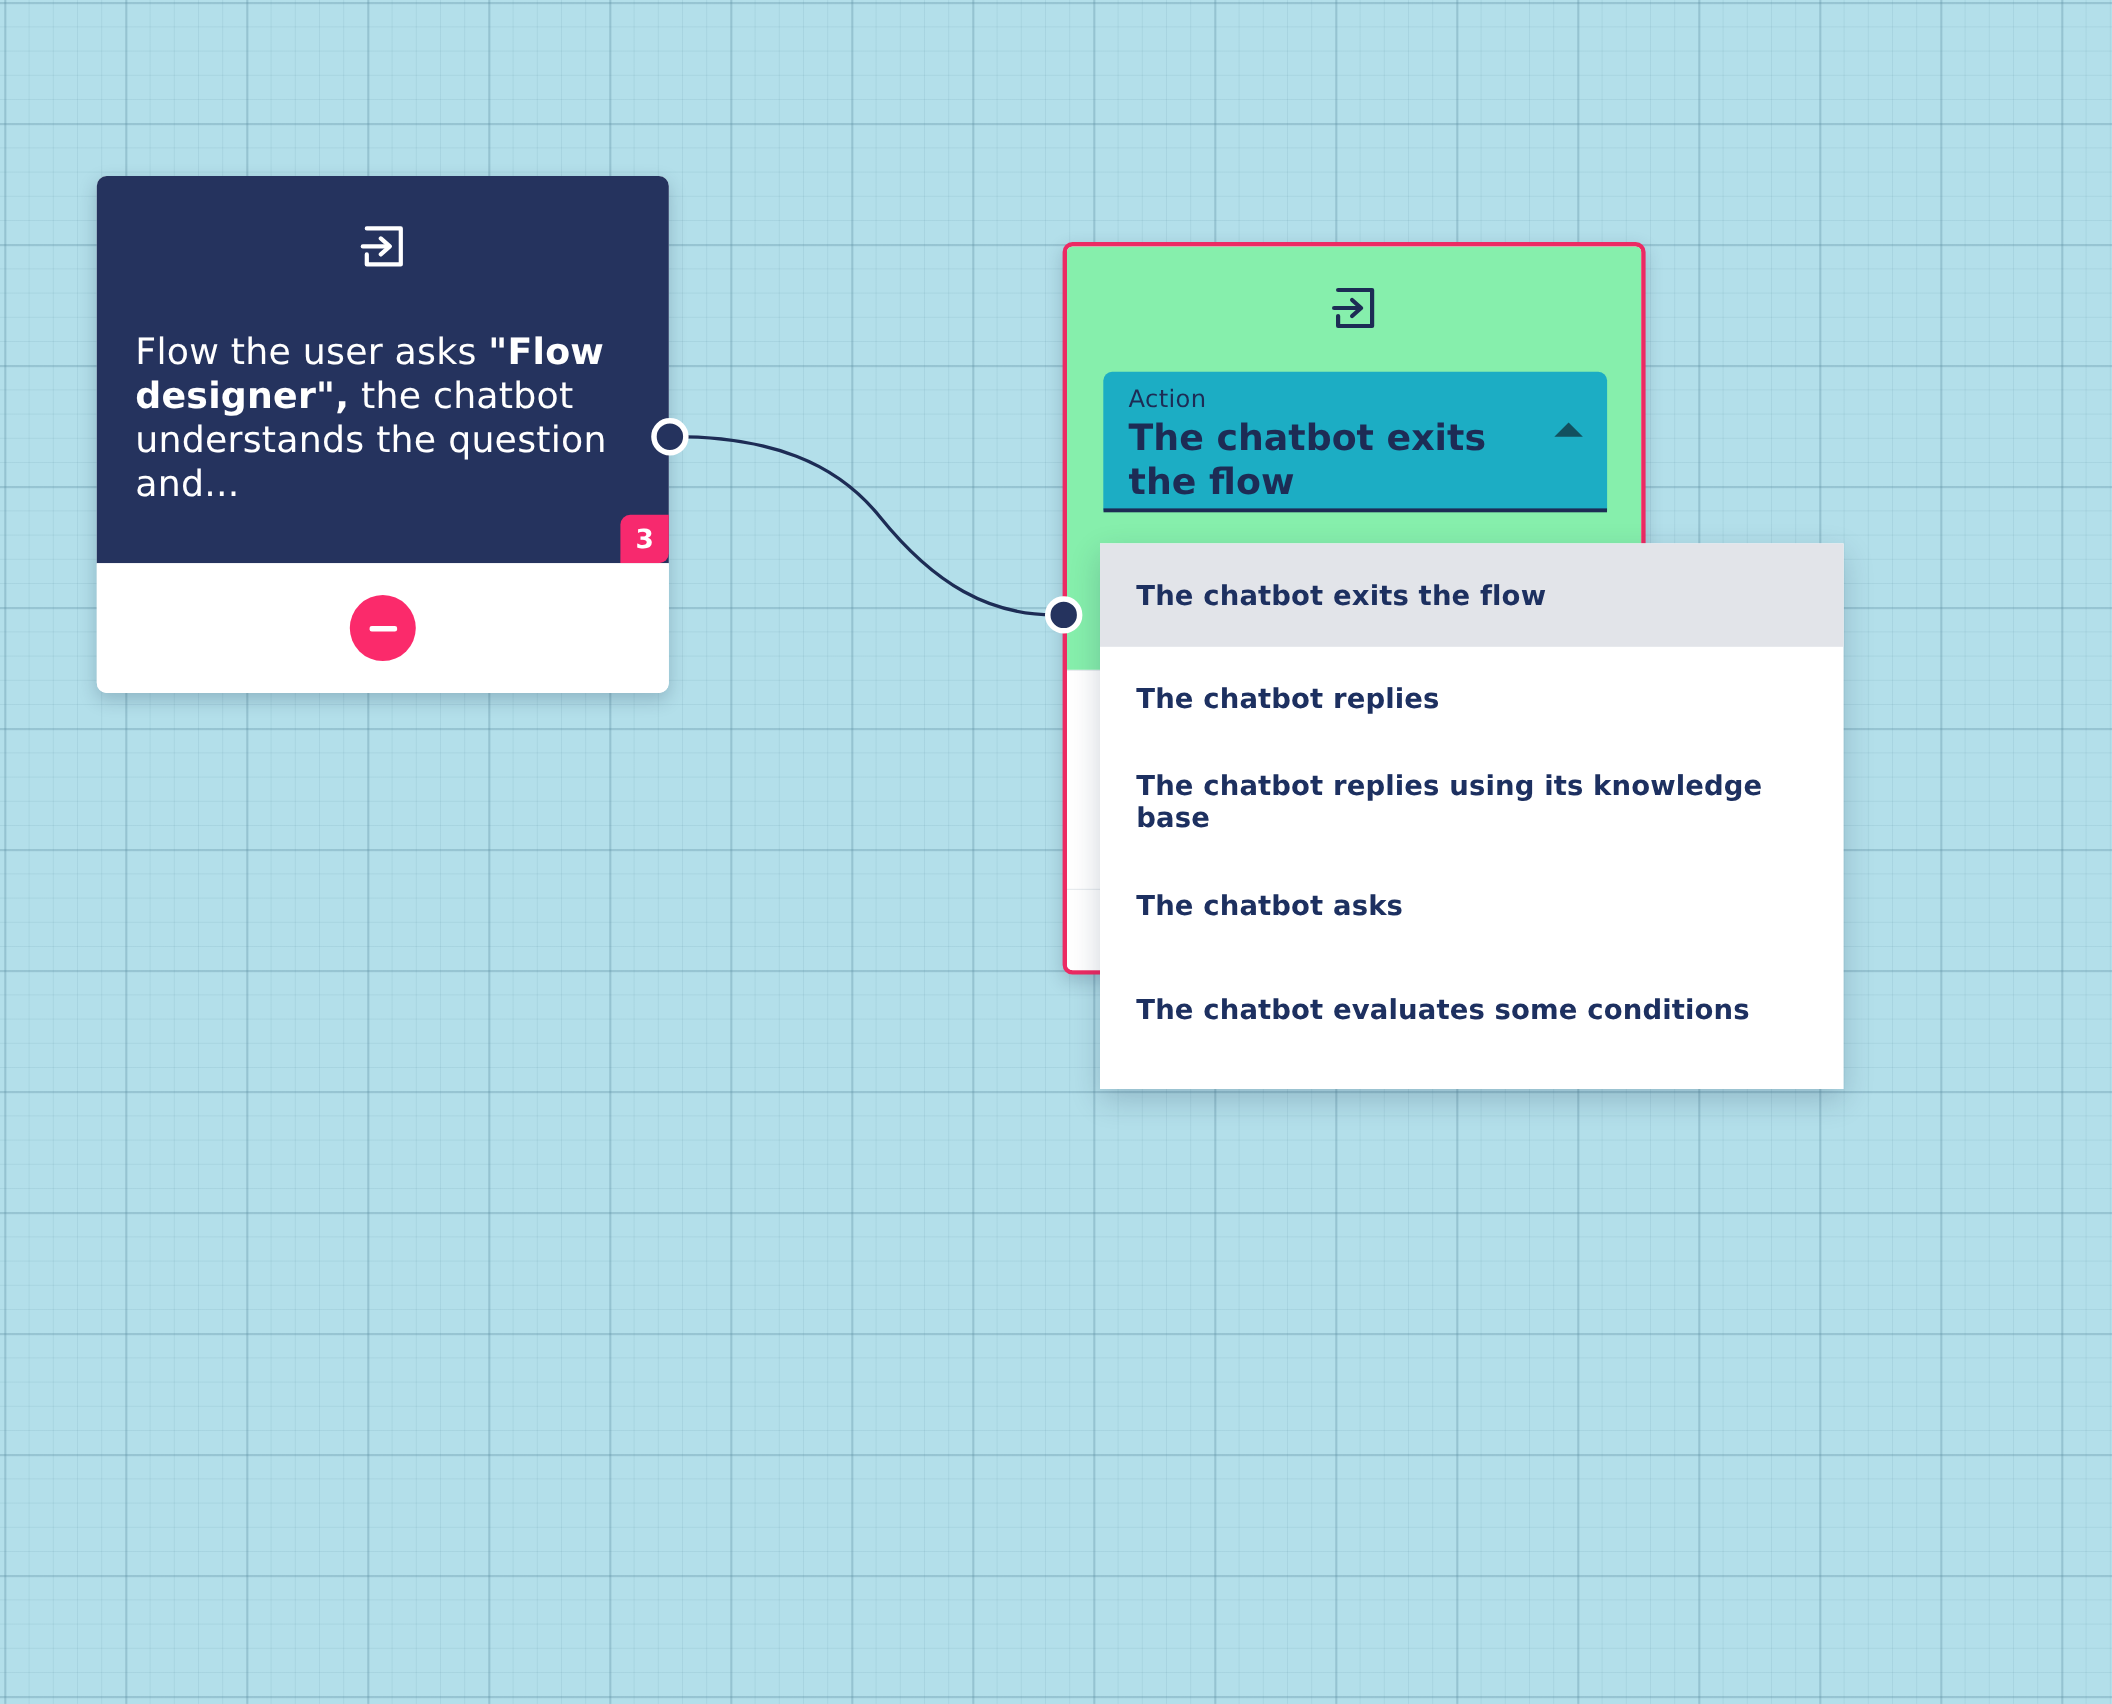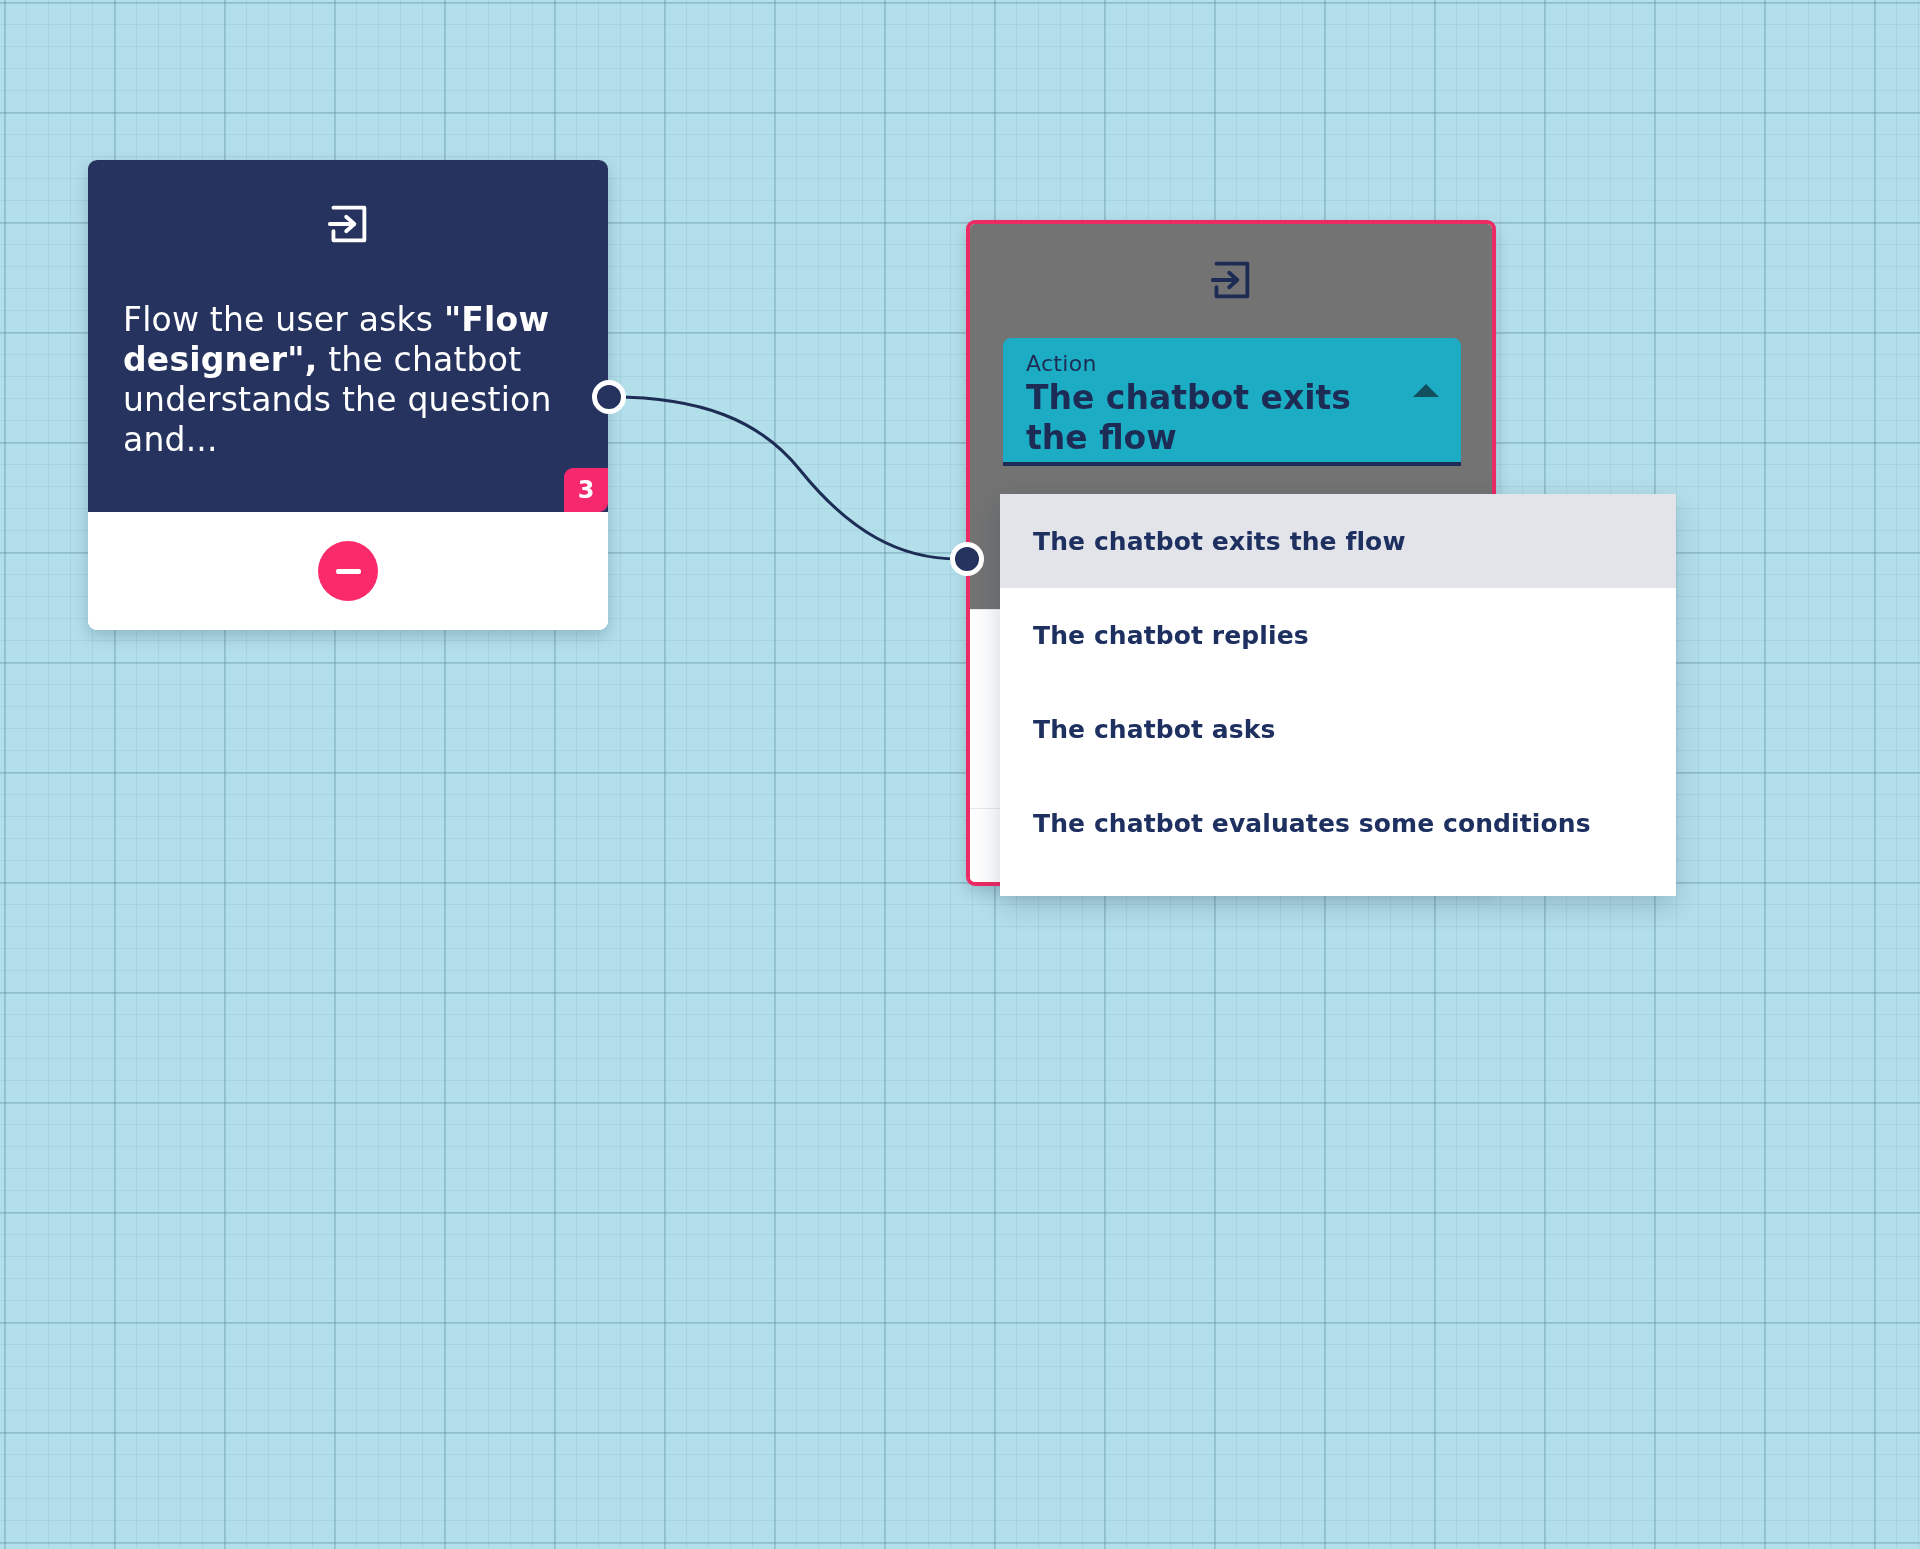--- a/index.html
+++ b/index.html
@@ -142,21 +142,21 @@
     border: 4px solid #ec2a63;
     box-sizing: border-box;
     box-shadow: 0 6px 16px rgba(20,40,70,0.20);
     overflow: hidden;
   }
   #action-head {
     position: absolute;
     left: 0; top: 0;
     width: 100%;
     height: 385px;
-    background: #737373;
+    background: #86efac;
   }
   #action-icon-wrap {
     position: absolute;
     top: 36px;
     left: 0; right: 0;
     display: flex;
     justify-content: center;
   }
   #action-select {
     position: absolute;
@@ -313,20 +313,23 @@
 </div>
 
 <div id="action-dropdown">
     <div class="dropdown-option selected">
       <span>The chatbot exits the flow</span>
     </div>
     <div class="dropdown-option">
       <span>The chatbot replies</span>
     </div>
     <div class="dropdown-option">
+      <span>The chatbot replies using its knowledge base</span>
+    </div>
+    <div class="dropdown-option">
       <span>The chatbot asks</span>
     </div>
     <div class="dropdown-option">
       <span>The chatbot evaluates some conditions</span>
     </div>
   </div>
 
 <div class="port" id="port-source"></div>
 <div class="port" id="port-target"></div>
 

